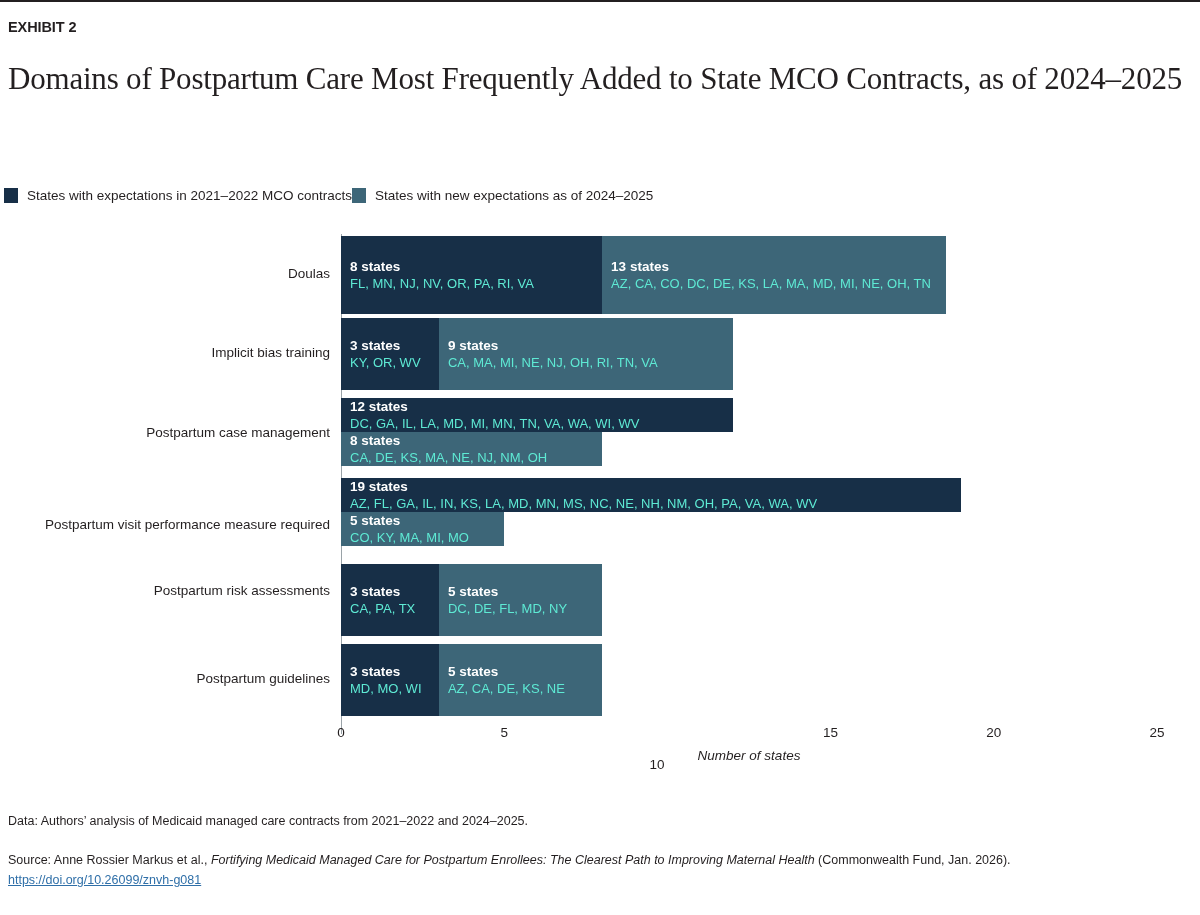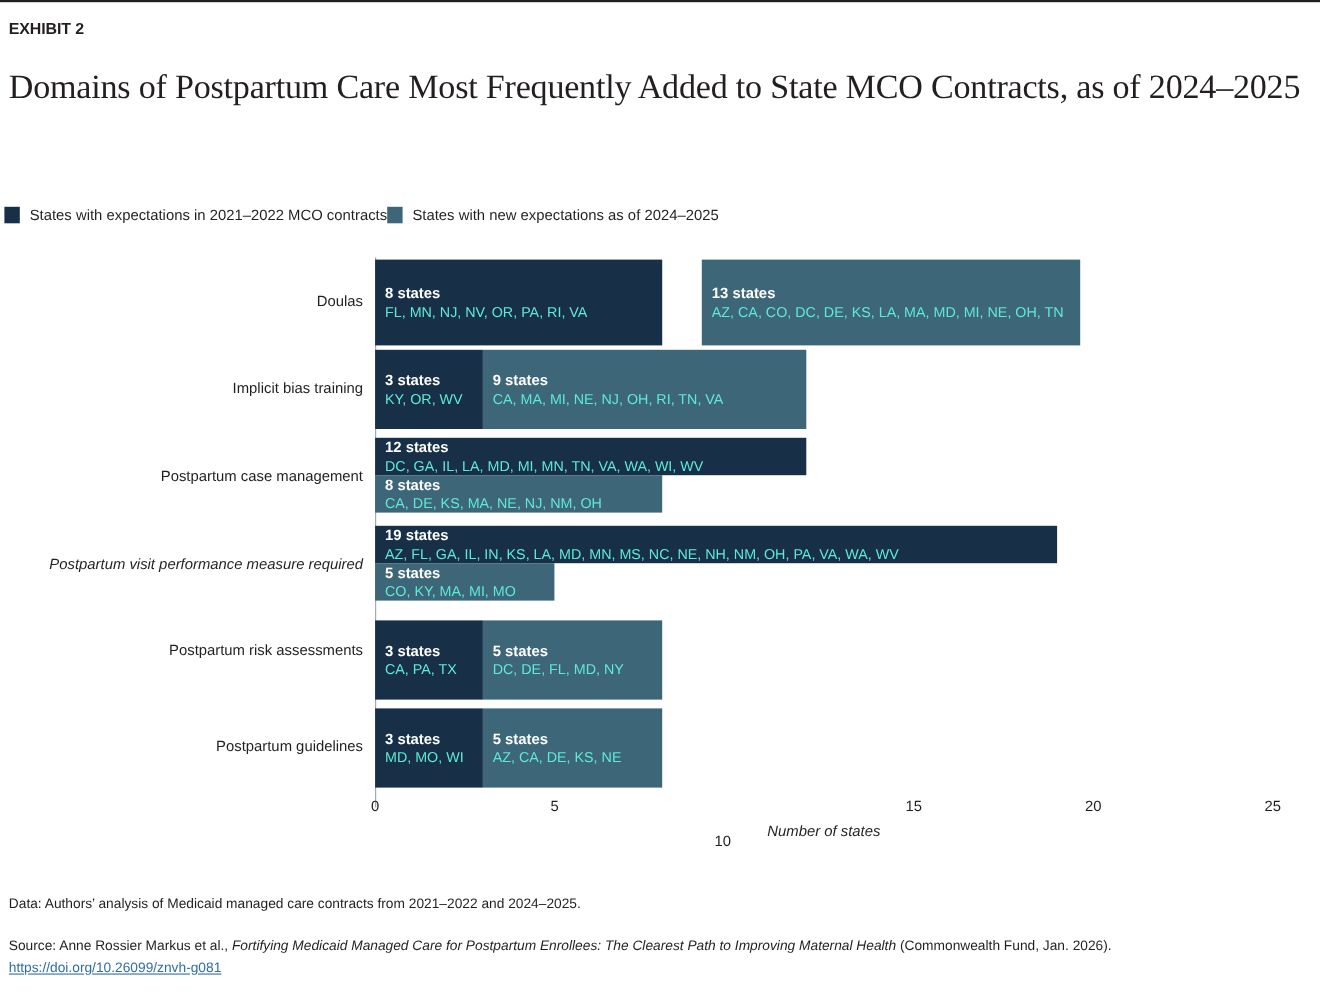--- a/index.html
+++ b/index.html
@@ -135,21 +135,21 @@
   <div class="plot">
     <div class="axis-line"></div>
     <div class="rows" id="bar-rows">
         <div class="row" style="height: 0px;">
           <div class="cat-label" style="top: 41px;">Doulas</div>
           <div class="bar" style="top: 11px; height: 78px; width: 685.44px;">
             <div class="seg old" style="width: 261.12px;">
               <div class="seg-count">8 states</div>
               <div class="seg-states">FL, MN, NJ, NV, OR, PA, RI, VA</div>
             </div>
-            <div class="seg new" style="width: 344px; margin-left: 36px;">
+            <div class="seg new" style="width: 344px;">
               <div class="seg-count">13 states</div>
               <div class="seg-states">AZ, CA, CO, DC, DE, KS, LA, MA, MD, MI, NE, OH, TN</div>
             </div>
           </div>
         </div>
         <div class="row" style="height: 0px;">
           <div class="cat-label" style="top: 120px;">Implicit bias training</div>
           <div class="bar" style="top: 93px; height: 72px; width: 391.68px;">
             <div class="seg old" style="width: 97.92px;">
               <div class="seg-count">3 states</div>
@@ -168,21 +168,21 @@
               <div class="seg-count">12 states</div>
               <div class="seg-states">DC, GA, IL, LA, MD, MI, MN, TN, VA, WA, WI, WV</div>
             </div>
             <div class="seg new" style="width: 261.12px;">
               <div class="seg-count">8 states</div>
               <div class="seg-states">CA, DE, KS, MA, NE, NJ, NM, OH</div>
             </div>
           </div>
         </div>
         <div class="row" style="height: 0px;">
-          <div class="cat-label" style="top: 280px; font-style: italic;">Postpartum visit performance measure required</div>
+          <div class="cat-label" style="top: 292px;">Postpartum visit performance measure required</div>
           <div class="bar" style="top: 253px; height: 52px; width: 783.36px; flex-direction: column;">
             <div class="seg old" style="width: 620.16px;">
               <div class="seg-count">19 states</div>
               <div class="seg-states">AZ, FL, GA, IL, IN, KS, LA, MD, MN, MS, NC, NE, NH, NM, OH, PA, VA, WA, WV</div>
             </div>
             <div class="seg new" style="width: 163.2px;">
               <div class="seg-count">5 states</div>
               <div class="seg-states">CO, KY, MA, MI, MO</div>
             </div>
           </div>

